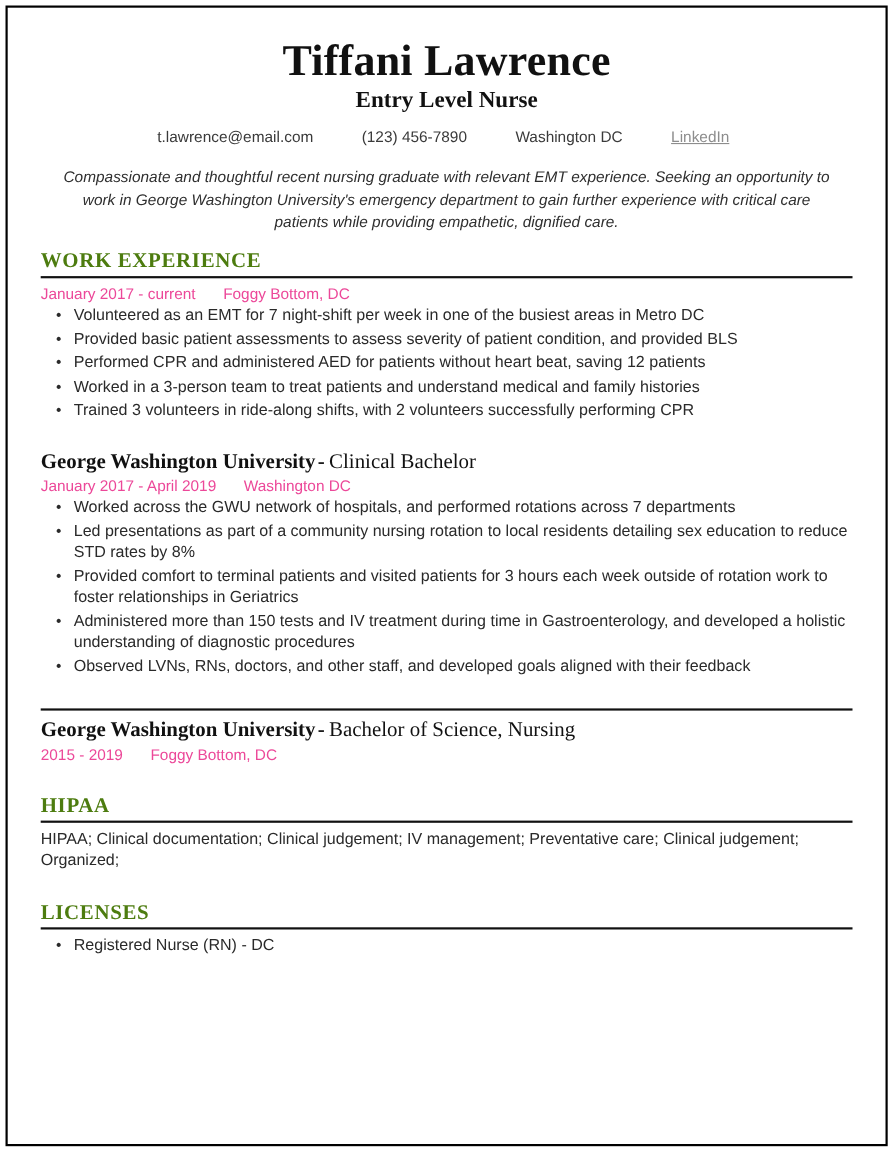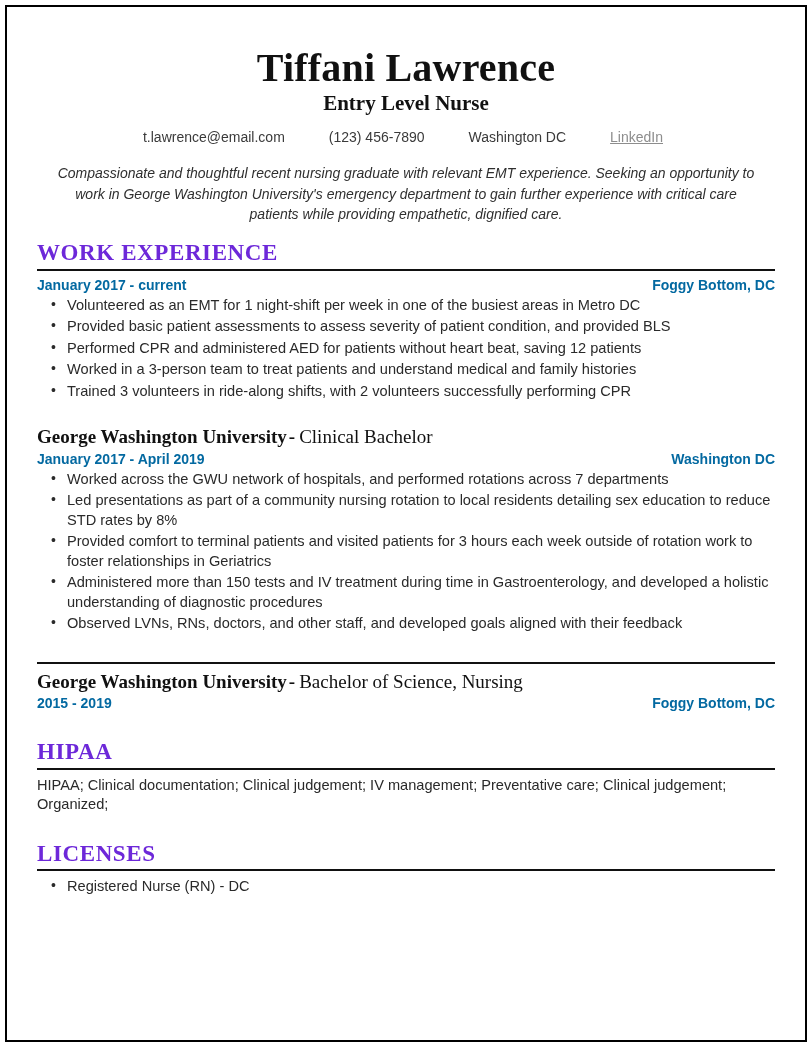--- a/index.html
+++ b/index.html
@@ -21,21 +21,20 @@
     top: 5px;
     width: 802px;
     height: 1037px;
     background: #ffffff;
     border: 2px solid #000000;
     overflow: hidden;
   }
 
   #inner {
     padding: 26px 30px 0 30px;
-    margin-top: 13px;
   }
 
   
   .name {
     font-family: "Liberation Serif", "DejaVu Serif", serif;
     font-weight: bold;
     font-size: 40px;
     line-height: 1.08;
     text-align: center;
     color: #111111;
@@ -78,23 +77,23 @@
     text-align: center;
     line-height: 1.45;
     margin: 0 18px 16px 18px;
   }
 
   
   .section { margin-bottom: 4px; }
   .section-title {
     font-family: "Liberation Serif", "DejaVu Serif", serif;
     font-weight: bold;
-    font-size: 23px;
+    font-size: 19px;
     letter-spacing: 0.6px;
-    color: #6d28d9;
+    color: #4d7c0f;
     margin: 0 0 2px 0;
     line-height: 1.15;
   }
   .section-rule {
     border: 0;
     border-top: 2px solid #111111;
     margin: 0 0 6px 0;
     height: 0;
   }
 
@@ -106,26 +105,24 @@
     line-height: 1.28;
     color: #111111;
     margin-bottom: 1px;
   }
   .entry-org { font-weight: bold; }
   .entry-sep { font-weight: bold; padding: 0 4px 0 2px; }
   .entry-role { font-weight: normal; }
 
   .entry-meta {
     display: flex;
-    justify-content: space-between;
     align-items: baseline;
     font-size: 14px;
-    color: #0369a1;
+    color: #ec4899;
     margin-bottom: 3px;
-    font-weight: bold;
   }
   .entry-meta .loc { text-align: right; padding-left: 25px; }
 
   
   ul.bullets {
     list-style: none;
     margin: 0;
     padding: 0 0 0 0;
   }
   ul.bullets li {
@@ -177,21 +174,21 @@
     <div class="section">
       <div class="section-title">WORK EXPERIENCE</div>
       <hr class="section-rule">
 
       <div class="entry">
         <div class="entry-meta">
           <span class="dates">January 2017 - current</span>
           <span class="loc">Foggy Bottom, DC</span>
         </div>
         <ul class="bullets">
-          <li>Volunteered as an EMT for 1 night-shift per week in one of the busiest areas in Metro DC</li>
+          <li>Volunteered as an EMT for 7 night-shift per week in one of the busiest areas in Metro DC</li>
           <li>Provided basic patient assessments to assess severity of patient condition, and provided BLS</li>
           <li>Performed CPR and administered AED for patients without heart beat, saving 12 patients</li>
           <li>Worked in a 3-person team to treat patients and understand medical and family histories</li>
           <li>Trained 3 volunteers in ride-along shifts, with 2 volunteers successfully performing CPR</li>
         </ul>
       </div>
 
       <div class="gap-md"></div>
 
       <div class="entry">

